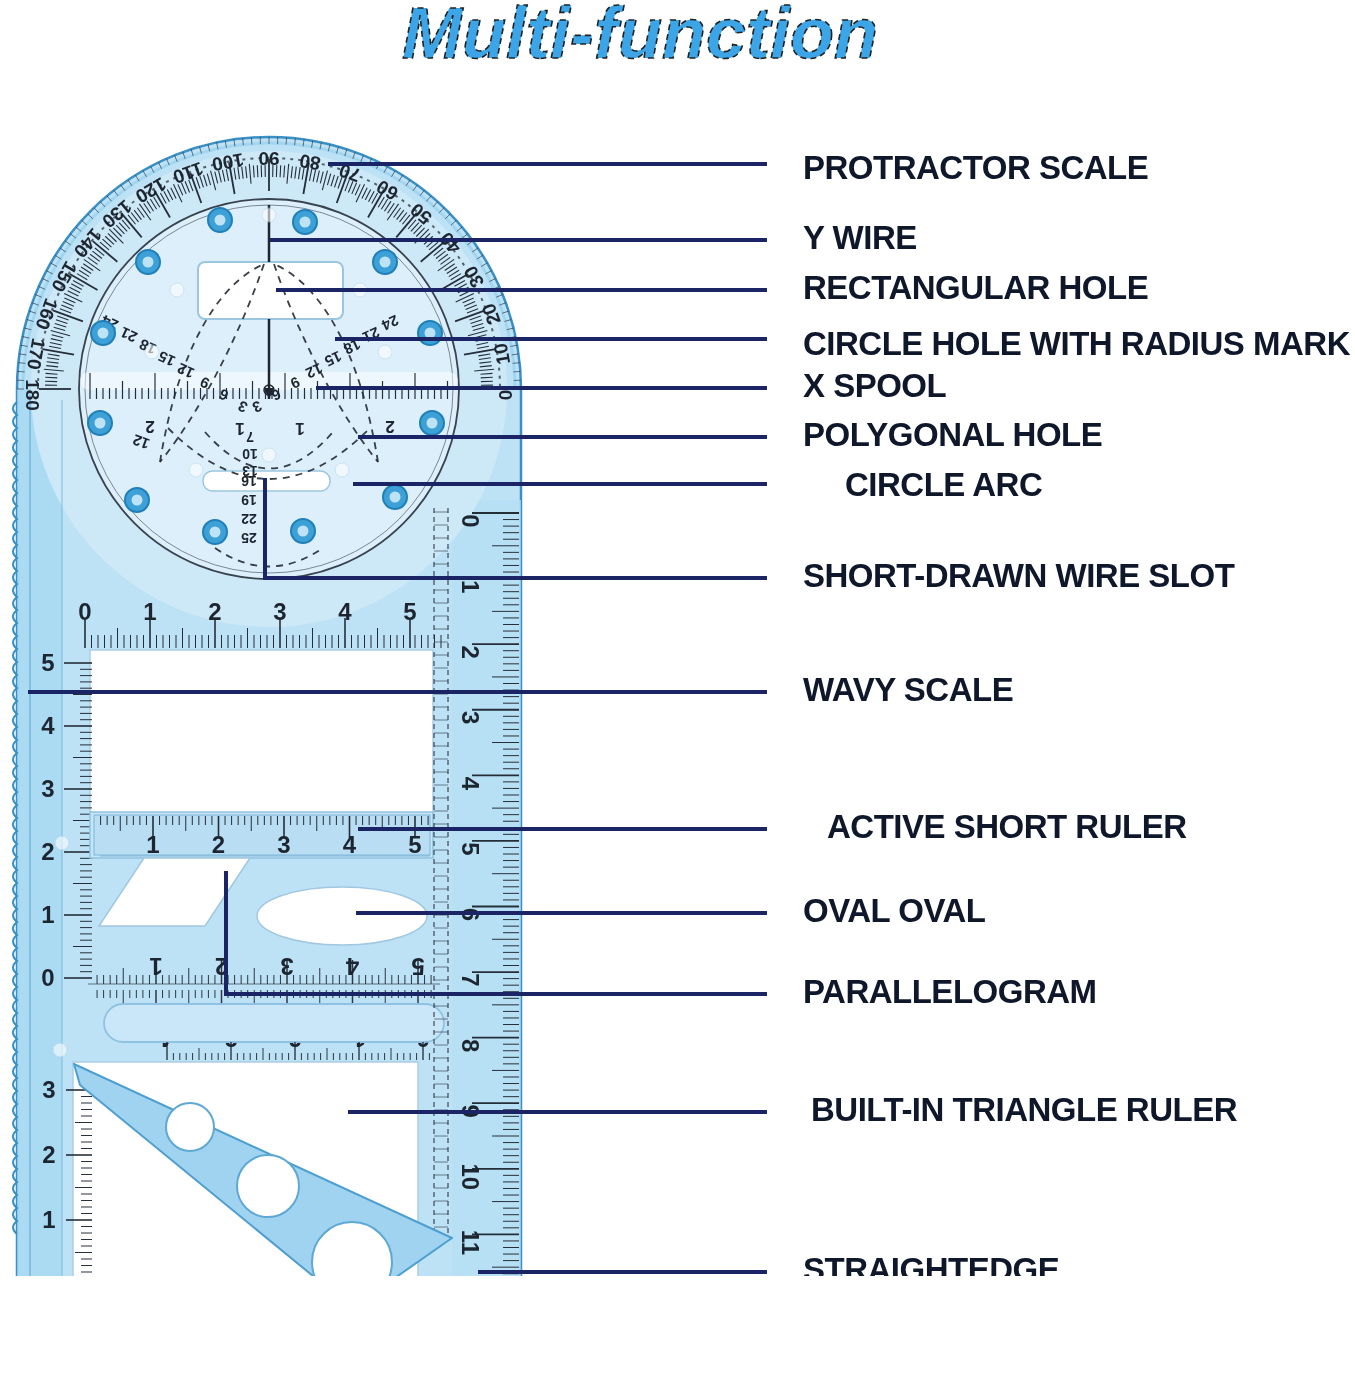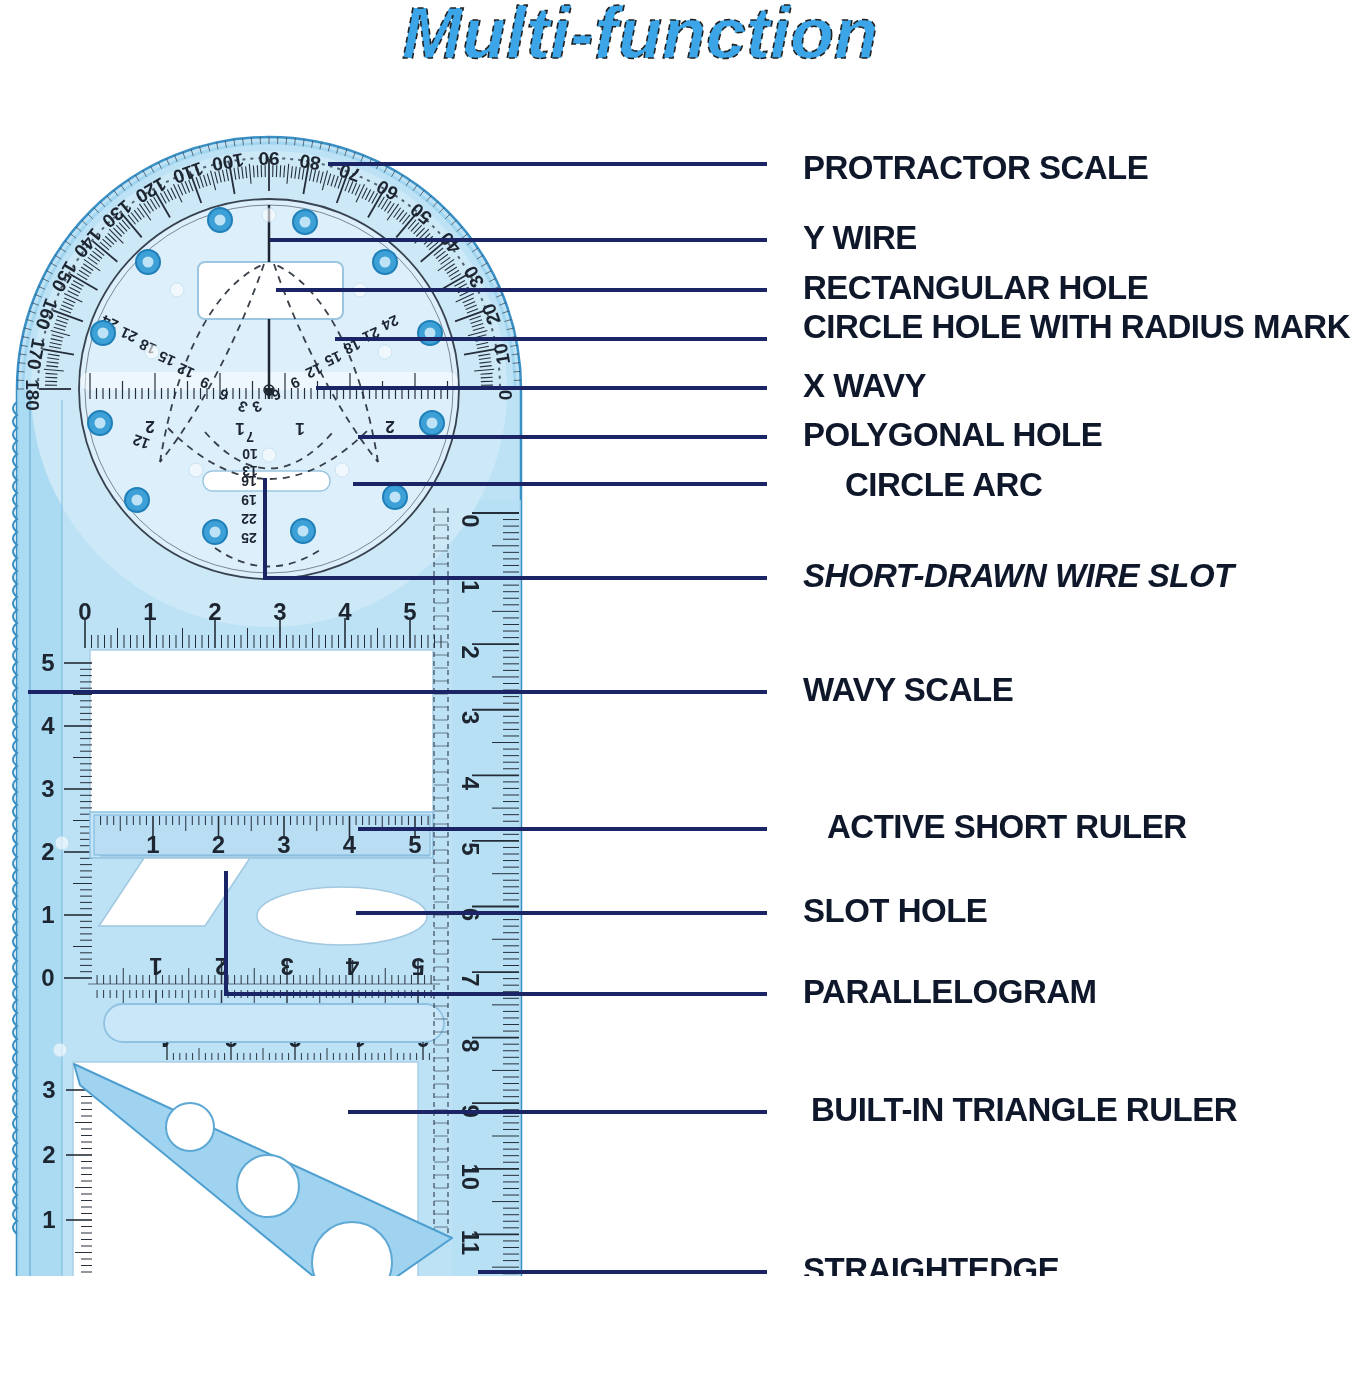--- a/index.html
+++ b/index.html
@@ -1092,25 +1092,25 @@
         <polyline points="358,913 765,913" fill="none" stroke="#1B2566" stroke-width="4" stroke-linecap="square"></polyline>
         <polyline points="226,873 226,994 765,994" fill="none" stroke="#1B2566" stroke-width="4" stroke-linecap="square"></polyline>
         <polyline points="350,1112 765,1112" fill="none" stroke="#1B2566" stroke-width="4" stroke-linecap="square"></polyline>
         <polyline points="480,1272 765,1272" fill="none" stroke="#1B2566" stroke-width="4" stroke-linecap="square"></polyline>
       </g>
   </svg>
   <div id="label-root">
       <div class="ann" style="top: 149px;">PROTRACTOR SCALE</div>
       <div class="ann" style="top: 219px;">Y WIRE</div>
       <div class="ann" style="top: 269px;">RECTANGULAR HOLE</div>
-      <div class="ann" style="top: 308px;">CIRCLE HOLE WITH RADIUS MARK</div>
-      <div class="ann" style="top: 367px;">X WAVY</div>
+      <div class="ann" style="top: 325px;">CIRCLE HOLE WITH RADIUS MARK</div>
+      <div class="ann" style="top: 367px;">X SPOOL</div>
       <div class="ann" style="top: 416px;">POLYGONAL HOLE</div>
       <div class="ann" style="top: 466px; margin-left: 42px;">CIRCLE ARC</div>
-      <div class="ann" style="top: 557px; font-style: italic;">SHORT-DRAWN WIRE SLOT</div>
+      <div class="ann" style="top: 557px;">SHORT-DRAWN WIRE SLOT</div>
       <div class="ann" style="top: 671px;">WAVY SCALE</div>
       <div class="ann" style="top: 808px; margin-left: 24px;">ACTIVE SHORT RULER</div>
-      <div class="ann" style="top: 892px;">SLOT HOLE</div>
+      <div class="ann" style="top: 892px;">OVAL OVAL</div>
       <div class="ann" style="top: 973px;">PARALLELOGRAM</div>
       <div class="ann" style="top: 1091px; margin-left: 8px;">BUILT-IN TRIANGLE RULER</div>
       <div class="ann" style="top: 1251px;">STRAIGHTEDGE</div>
     </div>
 </div>
 
 </body></html>

